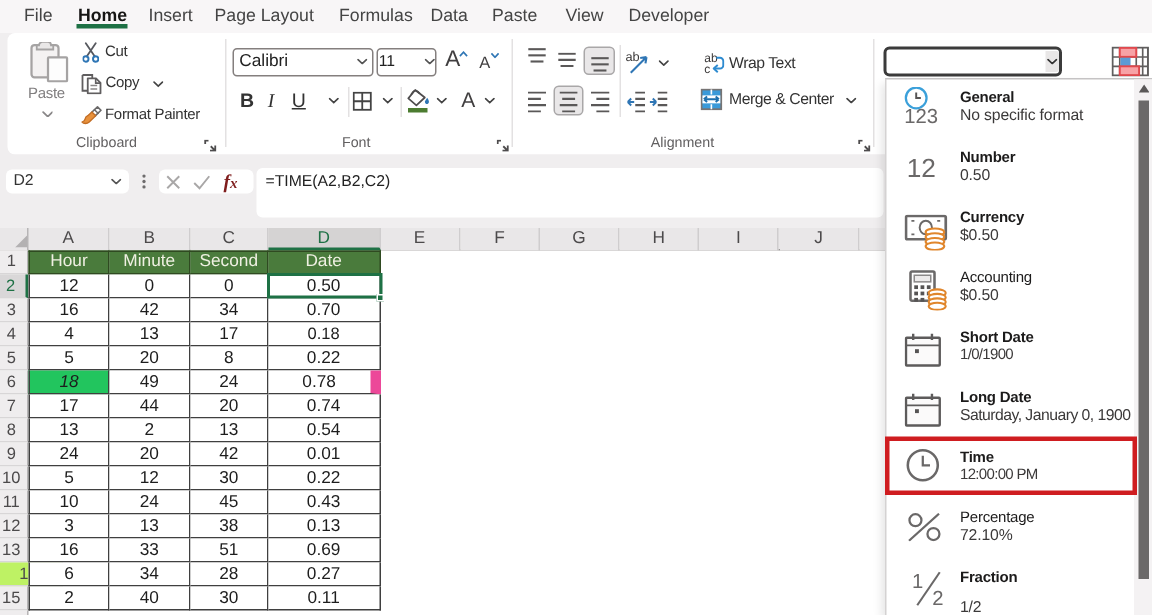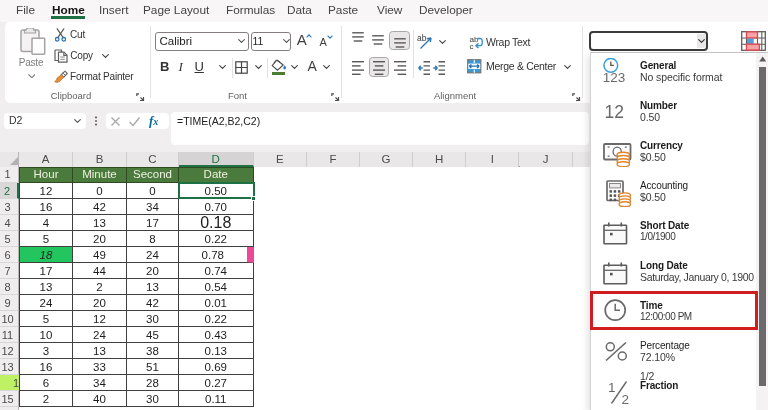--- a/index.html
+++ b/index.html
@@ -203,21 +203,21 @@
     <circle cx="2" cy="5" r="1.1" fill="#6e6c6d"></circle>
     <circle cx="2" cy="8.6" r="1.1" fill="#6e6c6d"></circle>
   </svg>
 <div class="a" style="left:105.5px;top:112.5px;width:63px;height:16.5px;background:#fff;border-radius:4px"></div>
 <svg class="a" style="left:110px;top:115.5px" width="11" height="11" viewBox="0 0 11 11">
     <path d="M1.5 1.5 L9.5 9.5 M9.5 1.5 L1.5 9.5" stroke="#a9a7a7" stroke-width="1.3"></path>
   </svg>
 <svg class="a" style="left:128px;top:115.5px" width="13" height="11" viewBox="0 0 13 11">
     <path d="M1.5 6 L5 9.5 L11.5 1.5" stroke="#a9a7a7" stroke-width="1.3" fill="none"></path>
   </svg>
-<div class="a" style="left:149px;top:113px;font-size:13px;font-style:italic;font-family:'Liberation Serif',serif;font-weight:bold;color:#0369a1">f<span style="font-size:10px">x</span></div>
+<div class="a" style="left:149px;top:113px;font-size:13px;font-style:italic;font-family:'Liberation Serif',serif;font-weight:bold;color:#7f1d1d">f<span style="font-size:10px">x</span></div>
 <div class="a" style="left:171px;top:112px;width:417.5px;height:32.5px;background:#fff;border-radius:4px"></div>
 <div class="a" style="left:177px;top:114.5px;font-size:10.5px;color:#222">=TIME(A2,B2,C2)</div>
 <div class="a" style="left:0;top:152.0px;width:768px;height:258.0px;background:#fff"></div>
 <div class="a" style="left:0;top:152.0px;width:768px;height:15.0px;background:#e9e7e8;border-bottom:1px solid #9b9999"></div>
 <div class="a ctr" style="left:19px;top:152.0px;width:54px;height:15.0px;background:#e9e7e8;border-right:1px solid #cfcdce;font-size:11.5px;color:#4c4a4b;line-height:14.0px">A</div>
 <div class="a ctr" style="left:73px;top:152.0px;width:54px;height:15.0px;background:#e9e7e8;border-right:1px solid #cfcdce;font-size:11.5px;color:#4c4a4b;line-height:14.0px">B</div>
 <div class="a ctr" style="left:127px;top:152.0px;width:52px;height:15.0px;background:#e9e7e8;border-right:1px solid #cfcdce;font-size:11.5px;color:#4c4a4b;line-height:14.0px">C</div>
 <div class="a ctr" style="left:179px;top:152.0px;width:74.5px;height:15.0px;background:#d5d3d3;border-bottom:2px solid #1e7145;border-right:1px solid #cfcdce;font-size:11.5px;color:#1e7145;line-height:14.0px">D</div>
 <div class="a ctr" style="left:253.5px;top:152.0px;width:53.5px;height:15.0px;background:#e9e7e8;border-right:1px solid #cfcdce;font-size:11.5px;color:#4c4a4b;line-height:14.0px">E</div>
 <div class="a ctr" style="left:307px;top:152.0px;width:53px;height:15.0px;background:#e9e7e8;border-right:1px solid #cfcdce;font-size:11.5px;color:#4c4a4b;line-height:14.0px">F</div>
@@ -254,21 +254,21 @@
 <div class="a ctr" style="left:73px;top:182.5px;width:54px;height:16.03px;line-height:16.03px;background:#fff;color:#1d1d1d;font-size:11.5px;border-right:1px solid #3f3f3f;border-bottom:1px solid #3f3f3f;">0</div>
 <div class="a ctr" style="left:127px;top:182.5px;width:52px;height:16.03px;line-height:16.03px;background:#fff;color:#1d1d1d;font-size:11.5px;border-right:1px solid #3f3f3f;border-bottom:1px solid #3f3f3f;">0</div>
 <div class="a ctr" style="left:179px;top:182.5px;width:74.5px;height:16.03px;line-height:16.03px;background:#fff;color:#1d1d1d;font-size:11.5px;border-right:1px solid #3f3f3f;border-bottom:1px solid #3f3f3f;">0.50</div>
 <div class="a ctr" style="left:19px;top:198.53px;width:54px;height:16.03px;line-height:16.03px;background:#fff;color:#1d1d1d;font-size:11.5px;border-right:1px solid #3f3f3f;border-bottom:1px solid #3f3f3f;border-left:1px solid #3f3f3f;">16</div>
 <div class="a ctr" style="left:73px;top:198.53px;width:54px;height:16.03px;line-height:16.03px;background:#fff;color:#1d1d1d;font-size:11.5px;border-right:1px solid #3f3f3f;border-bottom:1px solid #3f3f3f;">42</div>
 <div class="a ctr" style="left:127px;top:198.53px;width:52px;height:16.03px;line-height:16.03px;background:#fff;color:#1d1d1d;font-size:11.5px;border-right:1px solid #3f3f3f;border-bottom:1px solid #3f3f3f;">34</div>
 <div class="a ctr" style="left:179px;top:198.53px;width:74.5px;height:16.03px;line-height:16.03px;background:#fff;color:#1d1d1d;font-size:11.5px;border-right:1px solid #3f3f3f;border-bottom:1px solid #3f3f3f;">0.70</div>
 <div class="a ctr" style="left:19px;top:214.56px;width:54px;height:16.03px;line-height:16.03px;background:#fff;color:#1d1d1d;font-size:11.5px;border-right:1px solid #3f3f3f;border-bottom:1px solid #3f3f3f;border-left:1px solid #3f3f3f;">4</div>
 <div class="a ctr" style="left:73px;top:214.56px;width:54px;height:16.03px;line-height:16.03px;background:#fff;color:#1d1d1d;font-size:11.5px;border-right:1px solid #3f3f3f;border-bottom:1px solid #3f3f3f;">13</div>
 <div class="a ctr" style="left:127px;top:214.56px;width:52px;height:16.03px;line-height:16.03px;background:#fff;color:#1d1d1d;font-size:11.5px;border-right:1px solid #3f3f3f;border-bottom:1px solid #3f3f3f;">17</div>
-<div class="a ctr" style="left:179px;top:214.56px;width:74.5px;height:16px;line-height:16.03px;background:#fff;color:#1d1d1d;font-size:16px;border-right:1px solid #3f3f3f;border-bottom:1px solid #3f3f3f;">0.18</div>
+<div class="a ctr" style="left:179px;top:214.56px;width:74.5px;height:16px;line-height:16.03px;background:#fff;color:#1d1d1d;font-size:11px;border-right:1px solid #3f3f3f;border-bottom:1px solid #3f3f3f;">0.18</div>
 <div class="a ctr" style="left:19px;top:230.59px;width:54px;height:16.03px;line-height:16.03px;background:#fff;color:#1d1d1d;font-size:11.5px;border-right:1px solid #3f3f3f;border-bottom:1px solid #3f3f3f;border-left:1px solid #3f3f3f;">5</div>
 <div class="a ctr" style="left:73px;top:230.59px;width:54px;height:16.03px;line-height:16.03px;background:#fff;color:#1d1d1d;font-size:11.5px;border-right:1px solid #3f3f3f;border-bottom:1px solid #3f3f3f;">20</div>
 <div class="a ctr" style="left:127px;top:230.59px;width:52px;height:16.03px;line-height:16.03px;background:#fff;color:#1d1d1d;font-size:11.5px;border-right:1px solid #3f3f3f;border-bottom:1px solid #3f3f3f;">8</div>
 <div class="a ctr" style="left:179px;top:230.59px;width:74.5px;height:16.03px;line-height:16.03px;background:#fff;color:#1d1d1d;font-size:11.5px;border-right:1px solid #3f3f3f;border-bottom:1px solid #3f3f3f;">0.22</div>
 <div class="a ctr" style="left:19px;top:246.62px;width:54px;height:16.029999999999973px;line-height:16.029999999999973px;background:#22c55e;color:#1d1d1d;font-size:11.5px;border-right:1px solid #3f3f3f;border-bottom:1px solid #3f3f3f;border-left:1px solid #3f3f3f;font-style:italic;">18</div>
 <div class="a ctr" style="left:73px;top:246.62px;width:54px;height:16.029999999999973px;line-height:16.029999999999973px;background:#fff;color:#1d1d1d;font-size:11.5px;border-right:1px solid #3f3f3f;border-bottom:1px solid #3f3f3f;">49</div>
 <div class="a ctr" style="left:127px;top:246.62px;width:52px;height:16.029999999999973px;line-height:16.029999999999973px;background:#fff;color:#1d1d1d;font-size:11.5px;border-right:1px solid #3f3f3f;border-bottom:1px solid #3f3f3f;">24</div>
 <div class="a ctr" style="left:179px;top:246.62px;width:74.5px;height:16.029999999999973px;line-height:16.029999999999973px;background:#fff;color:#1d1d1d;font-size:11.5px;border-right:7px solid #ec4899;border-bottom:1px solid #3f3f3f;">0.78</div>
 <div class="a ctr" style="left:19px;top:262.65px;width:54px;height:16.029999999999973px;line-height:16.029999999999973px;background:#fff;color:#1d1d1d;font-size:11.5px;border-right:1px solid #3f3f3f;border-bottom:1px solid #3f3f3f;border-left:1px solid #3f3f3f;">17</div>
 <div class="a ctr" style="left:73px;top:262.65px;width:54px;height:16.029999999999973px;line-height:16.029999999999973px;background:#fff;color:#1d1d1d;font-size:11.5px;border-right:1px solid #3f3f3f;border-bottom:1px solid #3f3f3f;">44</div>
@@ -388,13 +388,13 @@
     <circle cx="17.3" cy="14" r="4" fill="none" stroke="#6a6868" stroke-width="1.5"></circle>
   </svg>
 <div class="a" style="left:640px;top:339.5px;font-size:10px;font-weight:normal;color:#1c1b1b;letter-spacing:-0.15px;white-space:nowrap">Percentage</div>
 <div class="a" style="left:640px;top:351.2px;font-size:10.5px;color:#3b3939;letter-spacing:-0.1px;white-space:nowrap">72.10%</div>
 <svg class="a" style="left:606.5px;top:380.0px" width="24" height="25" viewBox="0 0 24 25">
     <text x="1" y="12" font-size="13.5" fill="#6a6868" font-family="Liberation Sans">1</text>
     <path d="M4.5 23.5 L19.5 1.5" stroke="#6a6868" stroke-width="1.4"></path>
     <text x="14.5" y="23.5" font-size="13.5" fill="#6a6868" font-family="Liberation Sans">2</text>
   </svg>
 <div class="a" style="left:640px;top:379.5px;font-size:10px;font-weight:bold;color:#1c1b1b;letter-spacing:-0.15px;white-space:nowrap">Fraction</div>
-<div class="a" style="left:640px;top:370px;font-size:10.5px;color:#3b3939;letter-spacing:-0.1px;white-space:nowrap">1/2</div>
+<div class="a" style="left:640px;top:399px;font-size:10.5px;color:#3b3939;letter-spacing:-0.1px;white-space:nowrap">1/2</div>
 <div class="a" style="left:590px;top:290.5px;width:168px;height:39px;border:3.3px solid #cf1d20"></div>
 </body></html>

